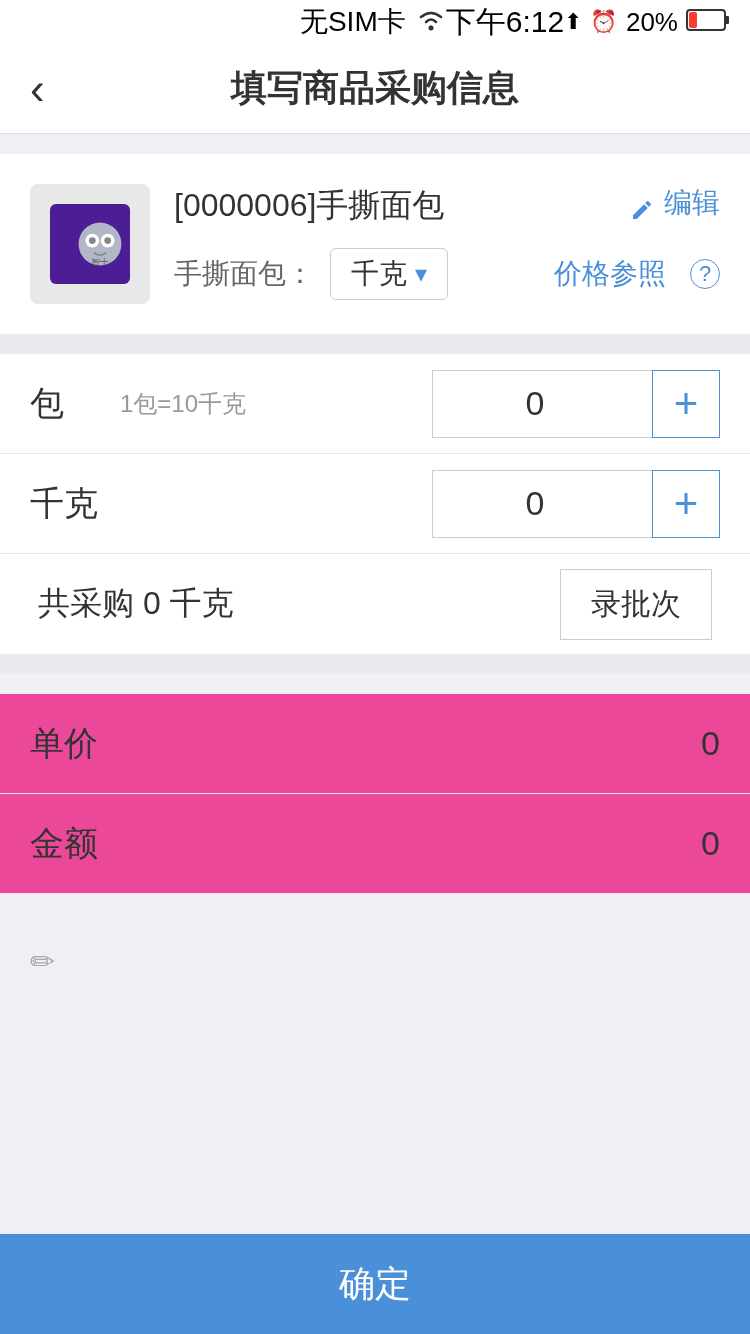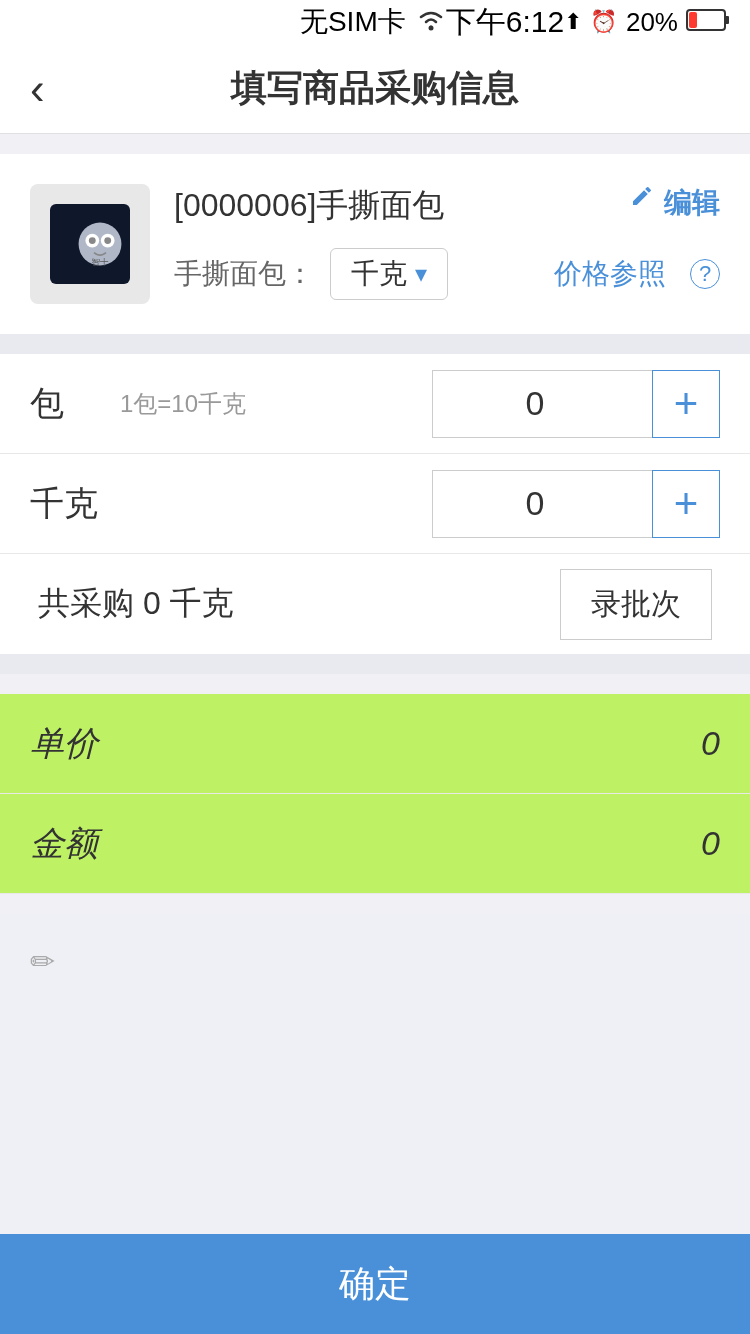--- a/index.html
+++ b/index.html
@@ -82,21 +82,21 @@
       border-radius: 8px;
       display: flex;
       align-items: center;
       justify-content: center;
       flex-shrink: 0;
       overflow: hidden;
     }
     .product-thumb-logo {
       width: 80px;
       height: 80px;
-      background: #0f172a;
+      background: #4c1d95;
       border-radius: 6px;
       display: flex;
       align-items: center;
       justify-content: center;
       font-size: 28px;
       color: #888;
       padding-left: 20px;
     }
     .product-info {
       flex: 1;
@@ -108,24 +108,23 @@
     }
     .product-name {
       font-size: 32px;
       color: #333;
       font-weight: 500;
     }
     .edit-btn {
       font-size: 28px;
       color: #4a90d9;
       display: flex;
-      align-items: flex-start;
+      align-items: flex-end;
       gap: 6px;
       cursor: pointer;
-      font-weight: bold;
     }
     .purchase-unit-row {
       margin-top: 20px;
       display: flex;
       align-items: center;
       justify-content: space-between;
     }
     .purchase-unit-label {
       font-size: 28px;
       color: #666;
@@ -224,23 +223,22 @@
       border: 1px solid #ccc;
       padding: 14px 30px;
       font-size: 30px;
       color: #333;
       cursor: pointer;
       background: #fff;
     }
 
     
     .price-section {
-      background: #bef264;
+      background: #ec4899;
       margin-top: 20px;
-      font-style: italic;
     }
     .price-row {
       display: flex;
       align-items: center;
       padding: 0 30px;
       height: 100px;
       border-bottom: 1px solid #e8e8e8;
     }
     .price-label {
       font-size: 34px;

